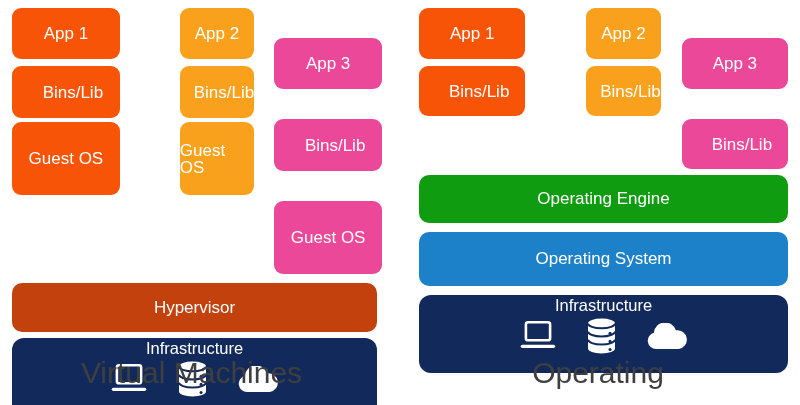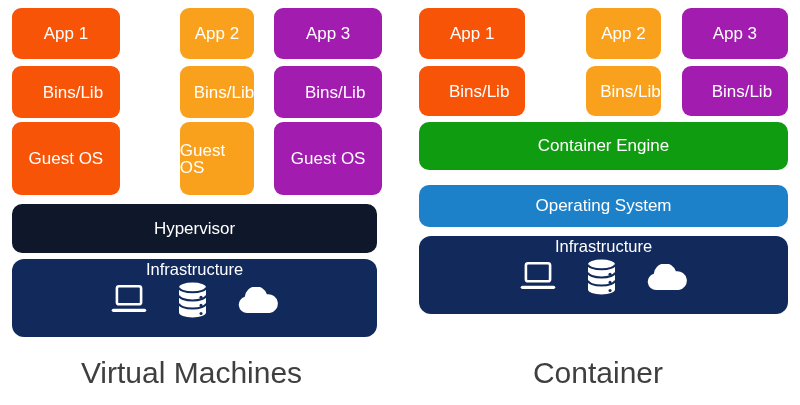--- a/index.html
+++ b/index.html
@@ -11,27 +11,27 @@
   .cols{display:grid;grid-template-columns:repeat(3,1fr);column-gap:20px;}
   .panel-ct .cols{column-gap:21px;}
   .block{border-radius:9px;display:flex;align-items:center;justify-content:center;
          color:#fff;font-size:17px;line-height:1;}
   .h-app{height:51px;margin-bottom:7px;}
   .h-bins{height:52px;margin-bottom:4px;padding-left:14px;}
   .panel-ct .h-bins{height:50px;margin-bottom:0;}
   .h-guest{height:73px;align-items:center;}
   .c1{background:#F85408;}
   .c2{background:#F9A11D;margin-left:40px;}
-  .c3{background:#a21caf;}
+  .c3{background:#ec4899;margin-top:30px;}
   .bar{border-radius:10px;color:#fff;width:365px;}
   .panel-ct .bar{width:369px;}
   .bar-flat{display:flex;align-items:center;justify-content:center;font-size:17px;}
-  .bar-hyp{margin-top:9px;height:49px;background:#0f172a;}
+  .bar-hyp{margin-top:9px;height:49px;background:#c2410c;}
   .bar-ce{margin-top:6px;height:48px;background:#109C10;}
-  .bar-os{margin-top:15px;height:42px;background:#1C81C9;}
+  .bar-os{margin-top:9px;height:54px;background:#1C81C9;}
   .bar-infra{background:#12295B;border-radius:12px;box-sizing:border-box;
              text-align:center;}
   .panel-vm .bar-infra{margin-top:6px;height:78px;}
   .panel-ct .bar-infra{margin-top:9px;height:78px;}
   .infra-label{font-size:16.5px;line-height:20px;}
   .infra-icons{display:flex;justify-content:center;align-items:center;gap:30px;margin-top:3px;height:36px;}
   .title{position:absolute;top:347px;left:0;right:11px;text-align:center;
          font-size:30px;color:#3F3F3F;line-height:36px;}
   .icon{display:inline-flex;}
 </style>
@@ -135,21 +135,21 @@
         <div class="block c3 h-app">
             <span>App 3</span>
           </div>
         <div class="block c3 h-bins">
             <span>Bins/Lib</span>
           </div>
       </div>
     </div>
 
     <div class="bar bar-flat bar-ce">
-      <span>Container Engine</span>
+      <span>Operating Engine</span>
     </div>
 
     <div class="bar bar-flat bar-os">
       <span>Operating System</span>
     </div>
 
     <div class="bar bar-infra">
       <div class="infra-label">Infrastructure</div>
       <div class="infra-icons">
         <span class="icon">
@@ -171,16 +171,16 @@
           </svg>
         </span>
         <span class="icon">
           <svg width="42" height="27" viewBox="0 0 50 32">
             <path d="M39 31 H12 A10 10 0 0 1 9.3 11.4 A13.5 13.5 0 0 1 35.6 8.6 A9.6 9.6 0 0 1 39 31 Z" fill="#fff"></path>
           </svg>
         </span>
       </div>
     </div>
 
-    <div class="title">Container</div>
+    <div class="title">Operating</div>
   </section>
 
 </div>
 
 </body></html>

